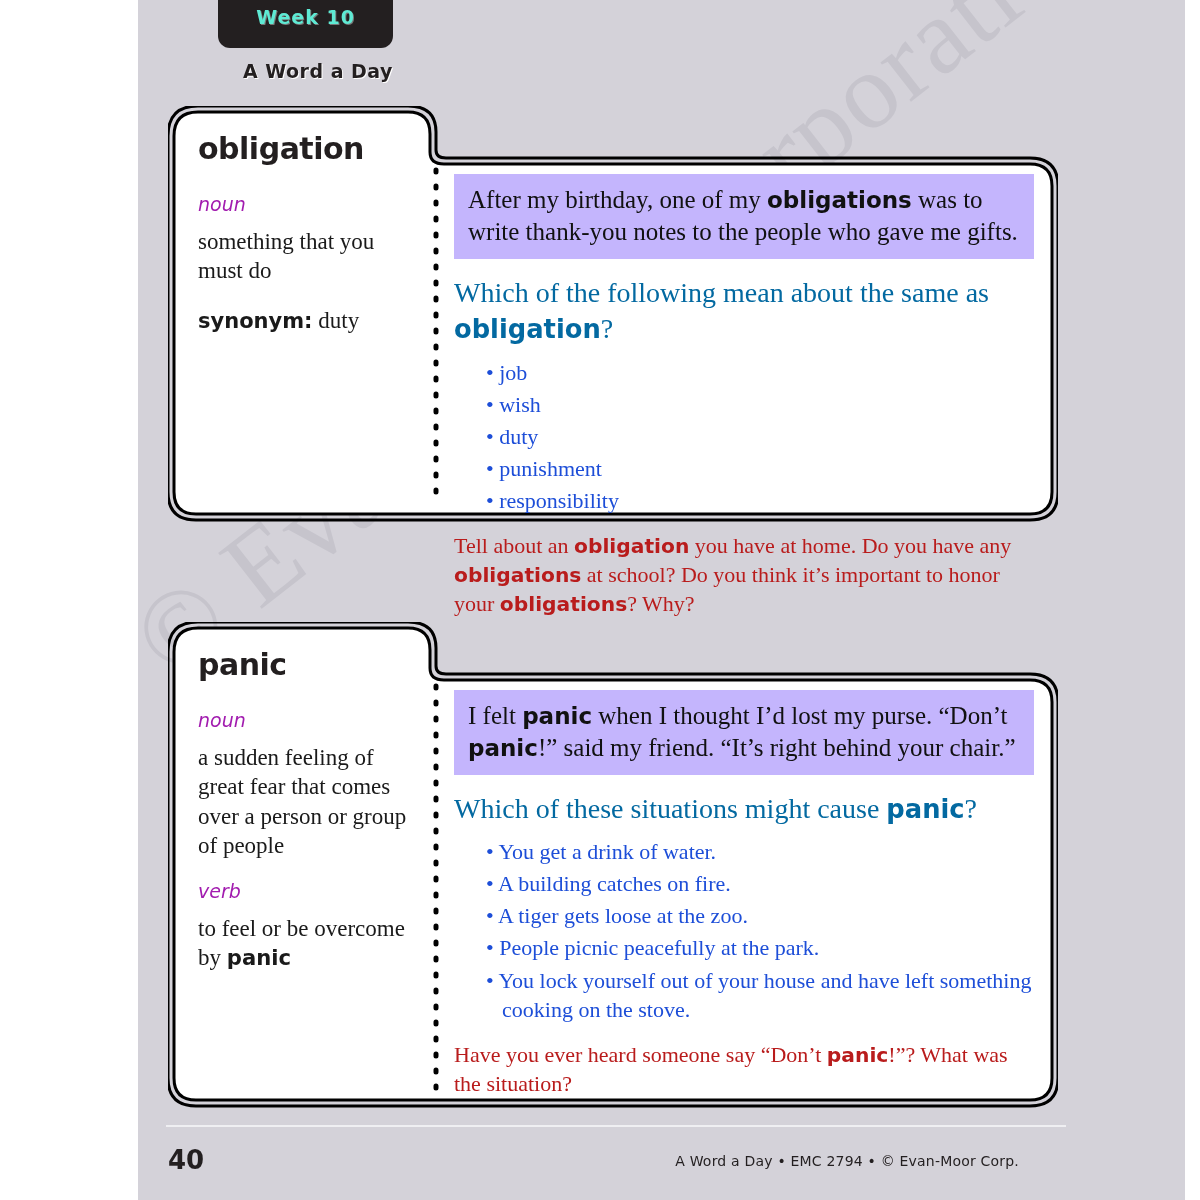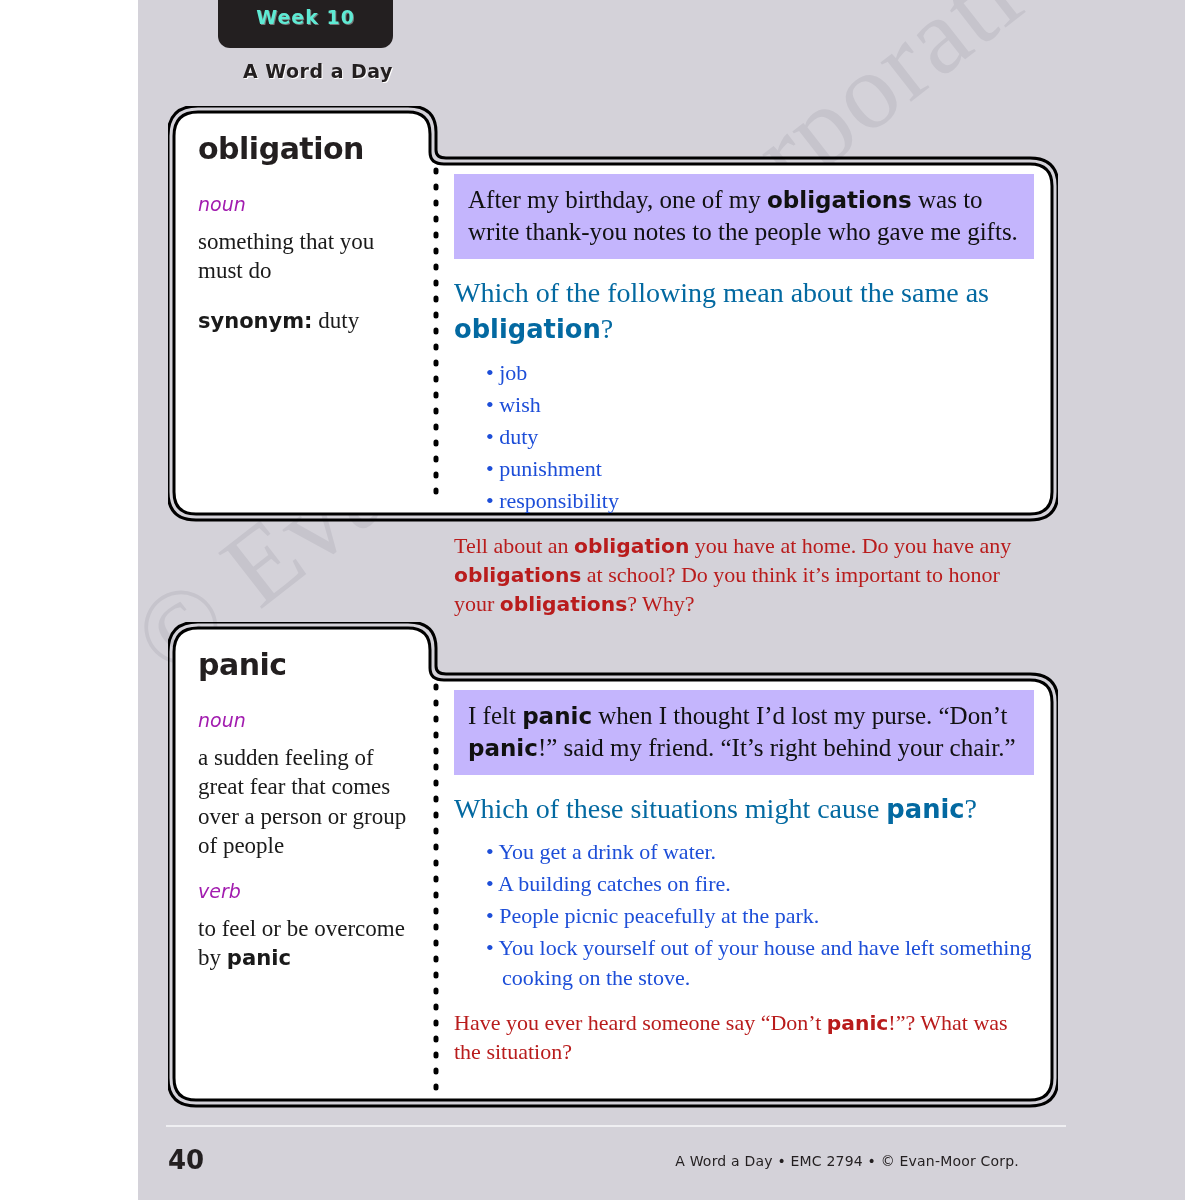--- a/index.html
+++ b/index.html
@@ -187,20 +187,21 @@
       <p class="pos">verb</p>
       <p class="definition"><span>to feel or be overcome by </span><span class="kw">panic</span></p>
     </div>
 
     <div class="right-panel" style="left:286px;top:68px;width:580px;">
       <div class="sentence-box"><span>I felt </span><span class="kw">panic</span><span> when I thought I’d lost my purse. “Don’t </span><span class="kw">panic</span><span>!” said my friend. “It’s right behind your chair.”</span></div>
       <p class="question"><span>Which of these situations might cause </span><span class="kw">panic</span><span>?</span></p>
       <ul class="choices">
           <li>You get a drink of water.</li>
           <li>A building catches on fire.</li>
+          <li>A tiger gets loose at the zoo.</li>
           <li>People picnic peacefully at the park.</li>
           <li>You lock yourself out of your house and have left something cooking on the stove.</li>
         </ul>
       <p class="prompt"><span>Have you ever heard someone say “Don’t </span><span class="kw">panic</span><span>!”? What was the situation?</span></p>
     </div>
   </div>
 
   <div id="footer">
     <div class="footer-rule"></div>
     <div class="page-num">40</div>

